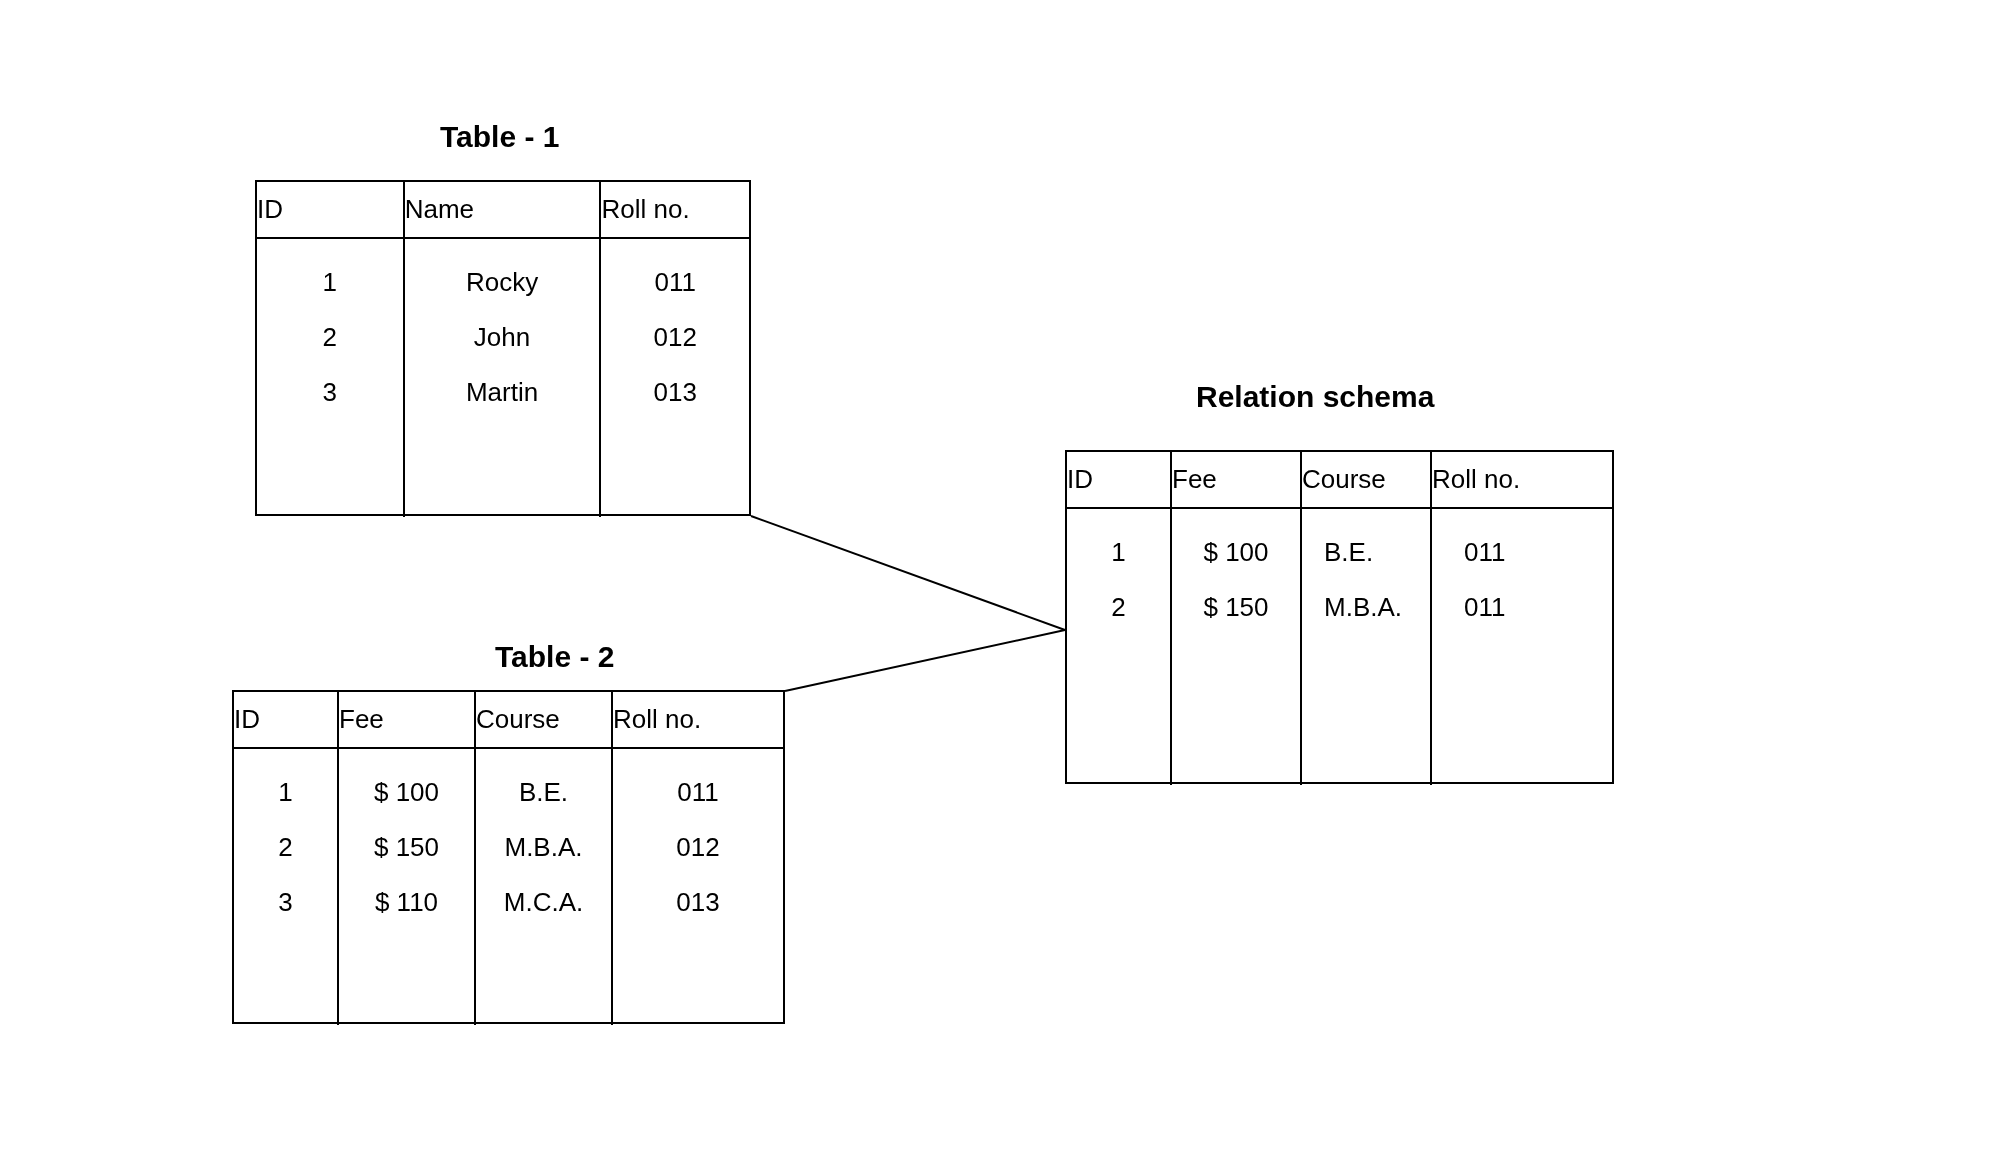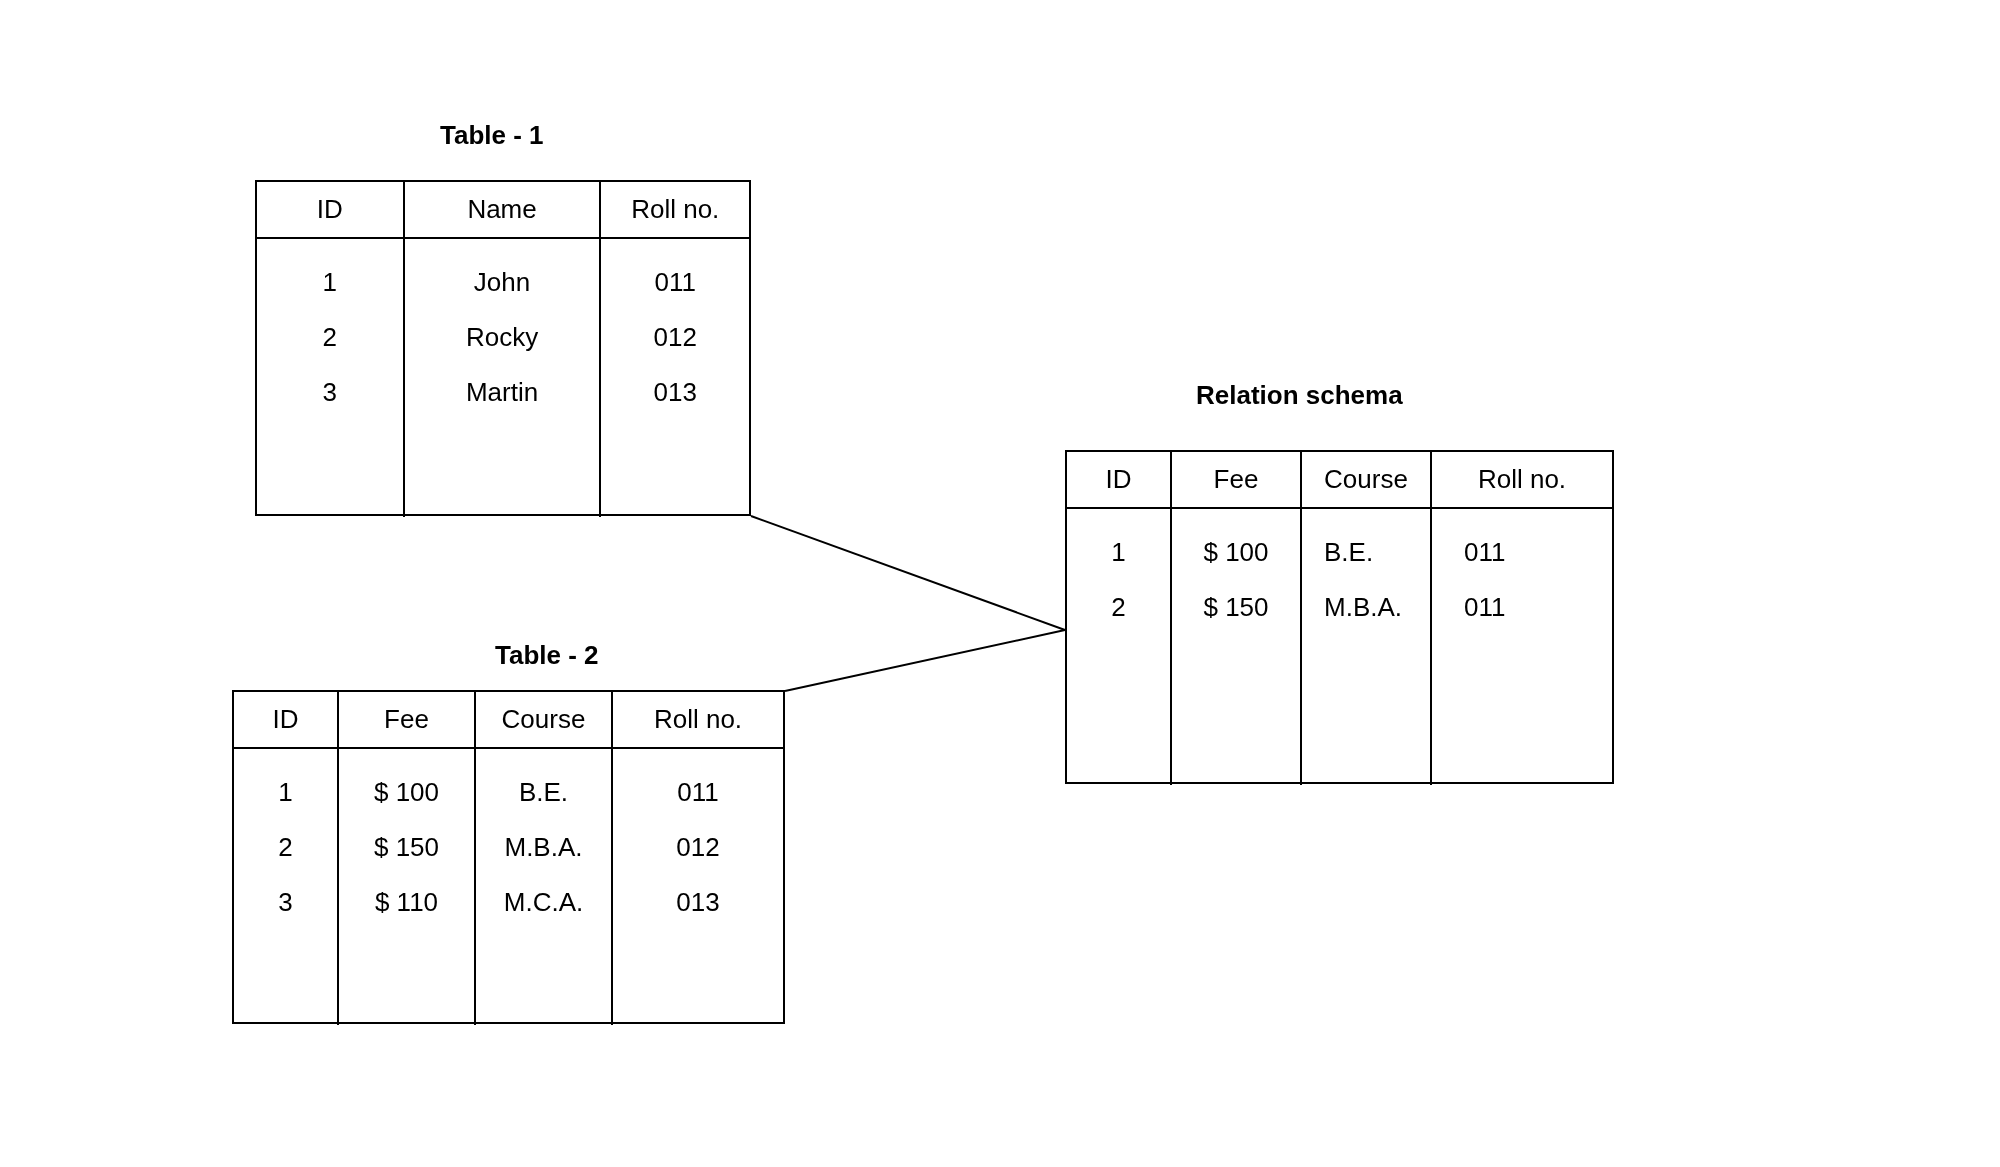--- a/index.html
+++ b/index.html
@@ -5,34 +5,33 @@
     * { box-sizing: border-box; margin: 0; padding: 0; }
     body {
       width: 2000px;
       height: 1167px;
       background: #fff;
       font-family: Arial, Helvetica, sans-serif;
       position: relative;
     }
     .title {
       position: absolute;
-      font-size: 26px;
+      font-size: 30px;
       font-weight: bold;
       text-align: center;
     }
     .table-wrap {
       position: absolute;
       border: 2px solid #000;
     }
     .header-row {
       display: flex;
       border-bottom: 2px solid #000;
     }
     .hcell {
-      text-align: center;
       font-size: 26px;
       padding: 12px 0;
       border-right: 2px solid #000;
     }
     .hcell:last-child { border-right: none; border-radius: 21px; }
     .cols-body {
       display: flex;
       width: 100%;
       height: 100%;
     }
@@ -82,22 +81,22 @@
     <div class="hcell c1">Name</div>
     <div class="hcell c2">Roll no.</div>
   </div>
   <div class="cols-body" style="height:278px;">
     <div class="col c0">
       <div class="val">1</div>
       <div class="val">2</div>
       <div class="val">3</div>
     </div>
     <div class="col c1">
+      <div class="val">Rocky</div>
       <div class="val">John</div>
-      <div class="val">Rocky</div>
       <div class="val">Martin</div>
     </div>
     <div class="col c2">
       <div class="val">011</div>
       <div class="val">012</div>
       <div class="val">013</div>
     </div>
   </div>
 </div>
 

